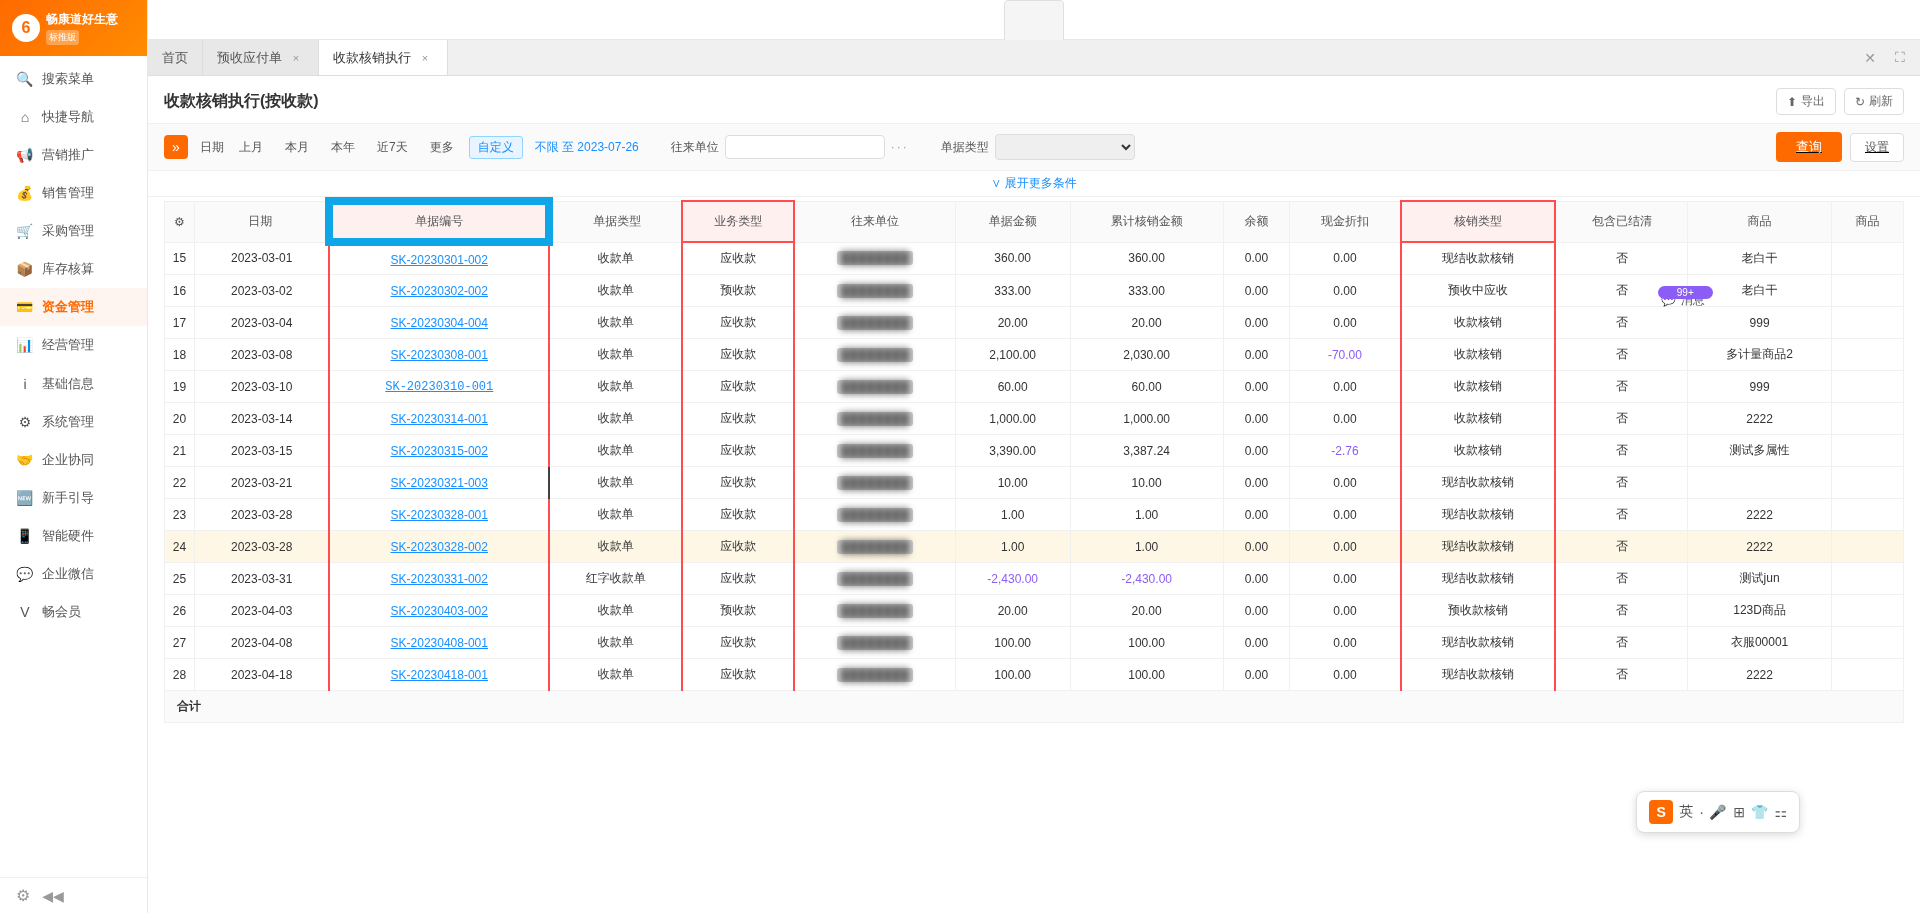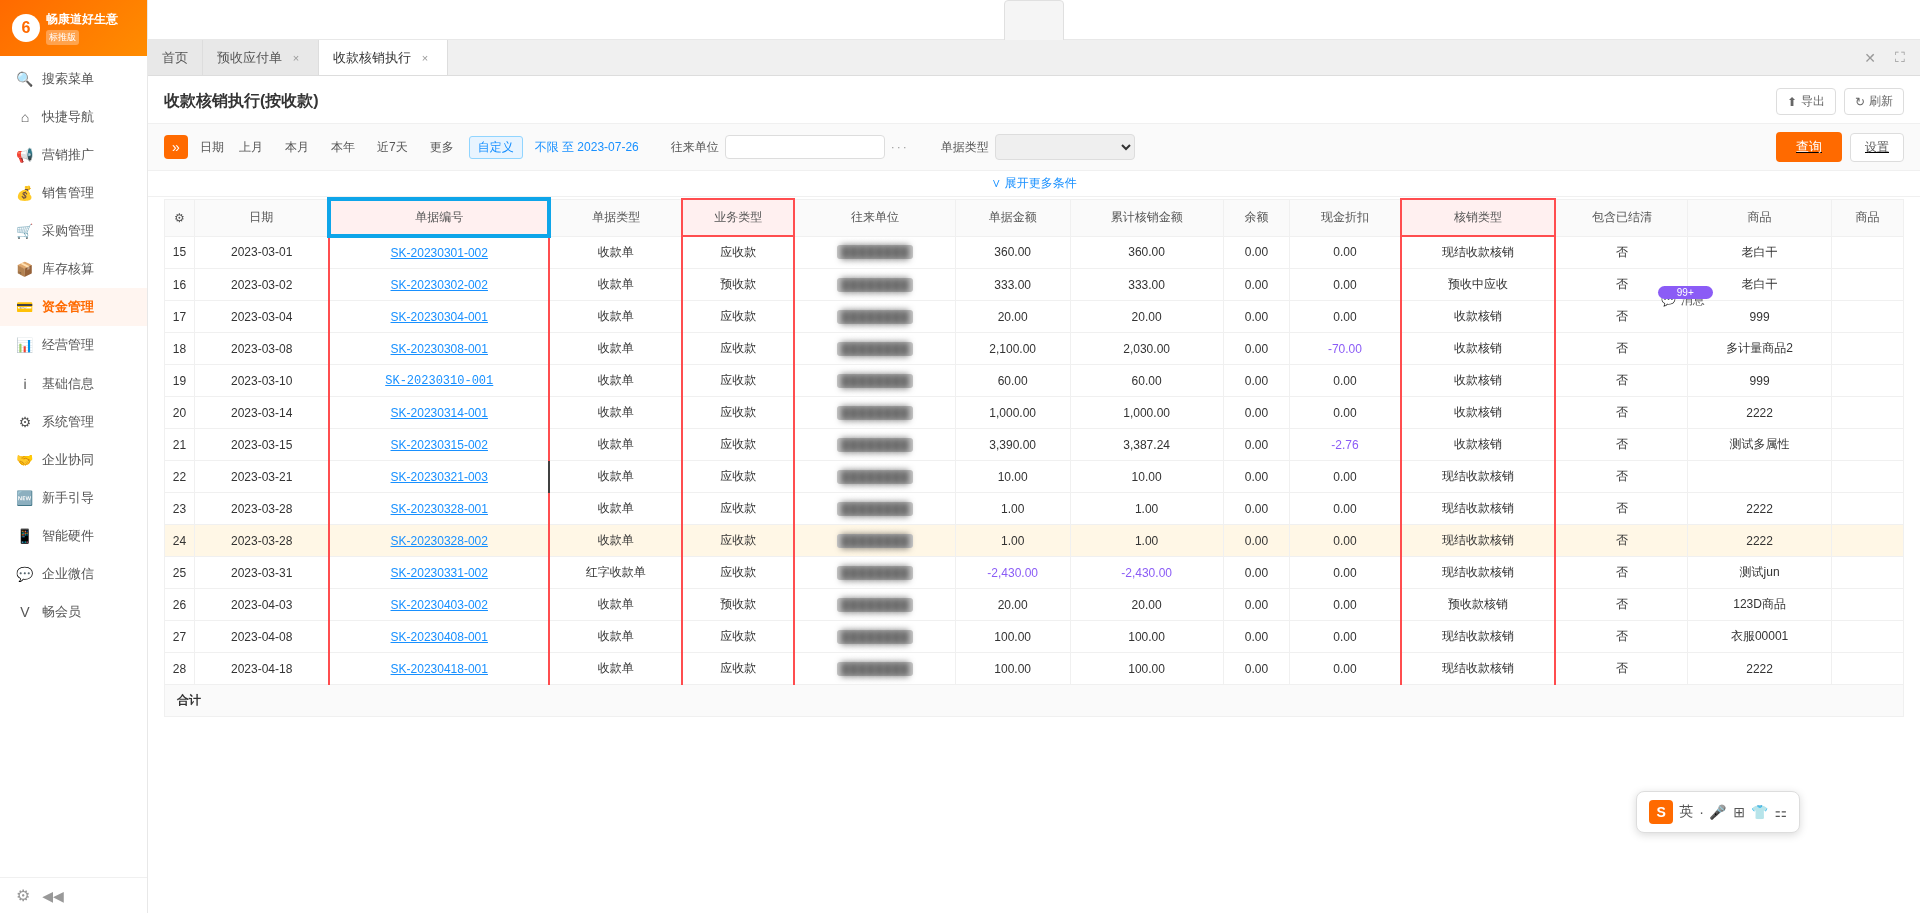--- a/index.html
+++ b/index.html
@@ -263,21 +263,21 @@
       <span>∨</span>
       <span>展开更多条件</span>
     </div>
 
     <div class="table-container">
       <table>
         <thead>
           <tr>
             <th class="gear-col">⚙</th>
             <th>日期</th>
-            <th style="border:4px solid #0ea5e9;background:#fff0f0;">单据编号</th>
+            <th style="border:8px solid #0ea5e9;background:#fff0f0;">单据编号</th>
             <th>单据类型</th>
             <th style="border:2px solid #ff4d4f;background:#fff0f0;">业务类型</th>
             <th>往来单位</th>
             <th>单据金额</th>
             <th>累计核销金额</th>
             <th>余额</th>
             <th>现金折扣</th>
             <th style="border:2px solid #ff4d4f;background:#fff0f0;">核销类型</th>
             <th>包含已结清</th>
             <th>商品</th>
@@ -313,21 +313,21 @@
       <td>0.00</td>
       <td class="">0.00</td>
       <td style="border-left:2px solid #ff4d4f;border-right:2px solid #ff4d4f;">预收中应收</td>
       <td>否</td>
       <td>老白干</td>
       <td style="min-width:40px;"></td>
     </tr>
             <tr>
       <td>17</td>
       <td>2023-03-04</td>
-      <td style="border-left:2px solid #ff4d4f;border-right:2px solid #ff4d4f;"><a class="link-text">SK-20230304-001</a></td>
+      <td style="border-left:2px solid #ff4d4f;border-right:2px solid #ff4d4f;"><a class="link-text">SK-20230304-004</a></td>
       <td>收款单</td>
       <td style="border-left:2px solid #ff4d4f;border-right:2px solid #ff4d4f;">应收款</td>
       <td><span style="color:transparent;text-shadow:0 0 6px rgba(0,0,0,0.5);background:#ccc;border-radius:3px;padding:0 4px;">████████</span></td>
       <td class="">20.00</td>
       <td class="">20.00</td>
       <td>0.00</td>
       <td class="">0.00</td>
       <td style="border-left:2px solid #ff4d4f;border-right:2px solid #ff4d4f;">收款核销</td>
       <td>否</td>
       <td>999</td>

